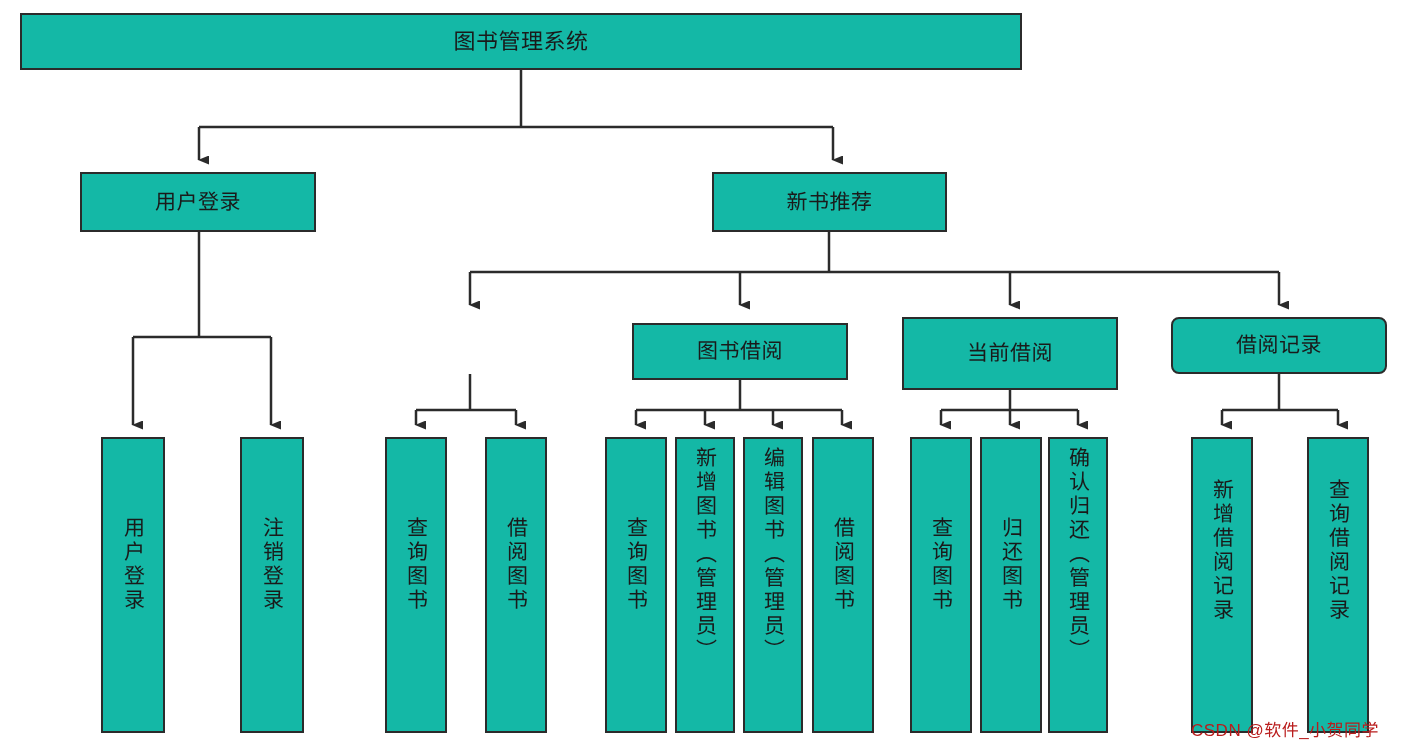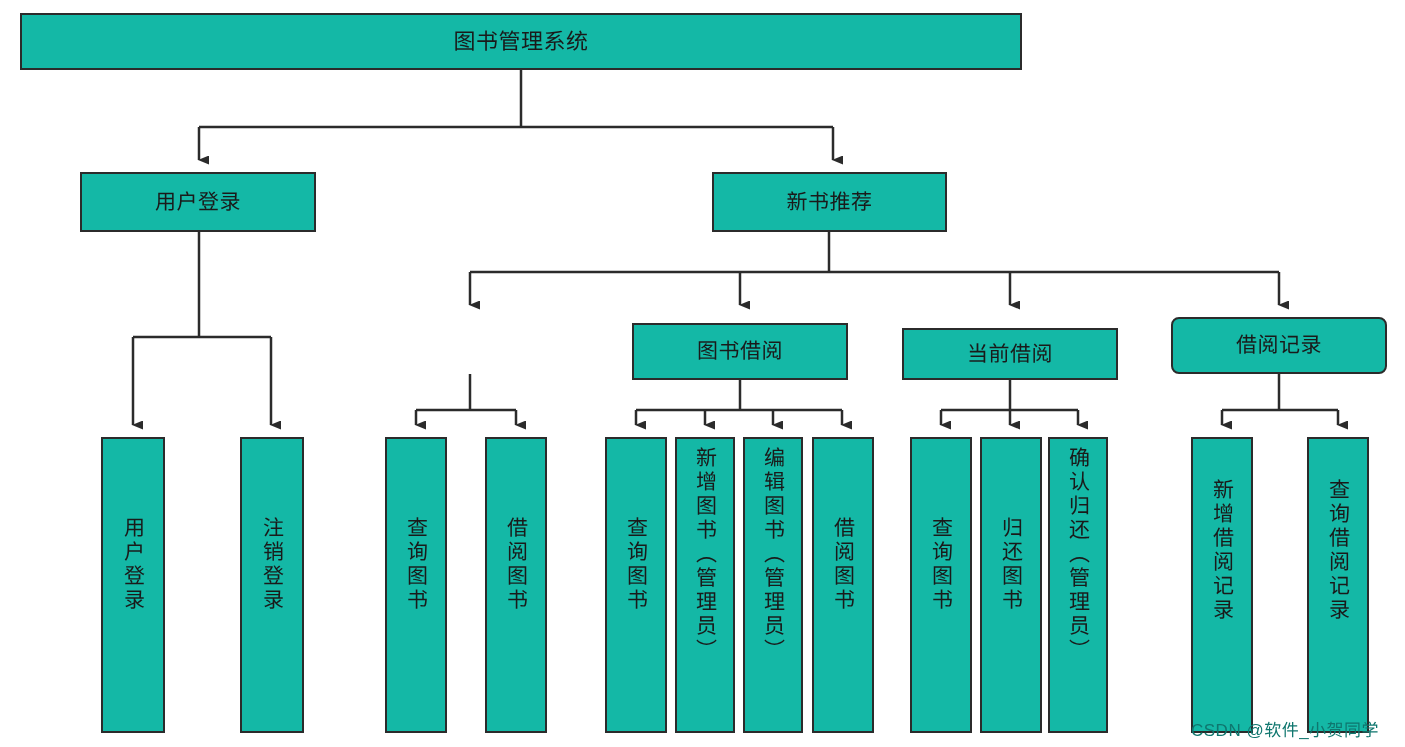--- a/index.html
+++ b/index.html
@@ -61,21 +61,21 @@
   .node.vert .label {
     writing-mode: vertical-rl;
     text-orientation: upright;
     font-size: 21px;
     line-height: 1.0;
     letter-spacing: 3px;
     white-space: nowrap;
   }
   .watermark {
     position: absolute;
-    color: #0f766e;
+    color: #b91c1c;
     font-size: 17px;
     letter-spacing: 0.5px;
     white-space: nowrap;
     z-index: 5;
     pointer-events: none;
   }
 </style>
 </head>
 <body>
 
@@ -138,21 +138,21 @@
   <div class="node horiz" style="left:80px; top:172px; width:236px; height:60px;">
     <span class="label">用户登录</span>
   </div>
   <div class="node horiz" style="left:712px; top:172px; width:235px; height:60px;">
     <span class="label">新书推荐</span>
   </div>
 
   <div class="node horiz" style="left:632px; top:317px; width:216px; height:57px;margin-top:6px;">
     <span class="label">图书借阅</span>
   </div>
-  <div class="node horiz" style="left:902px; top:328px; width:216px; height:52px;">
+  <div class="node horiz" style="left:902px; top:317px; width:216px; height:73px;">
     <span class="label">当前借阅</span>
   </div>
   <div class="node horiz" style="left:1171px; top:317px; width:216px; height:57px;border-radius:8px;">
     <span class="label">借阅记录</span>
   </div>
 
   <div class="node vert" style="left:101px; top:437px; width:64px; height:296px; padding-top:78px;">
     <span class="label">用户登录</span>
   </div>
   <div class="node vert" style="left:240px; top:437px; width:64px; height:296px; padding-top:78px;">

